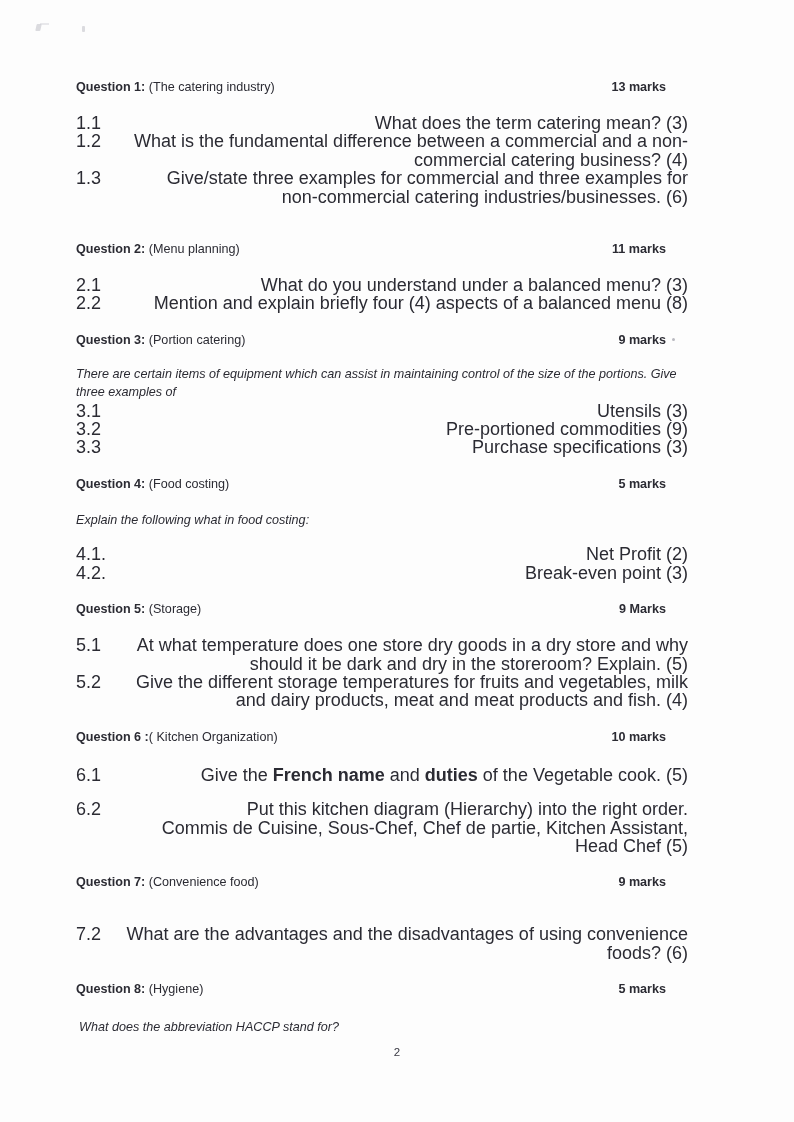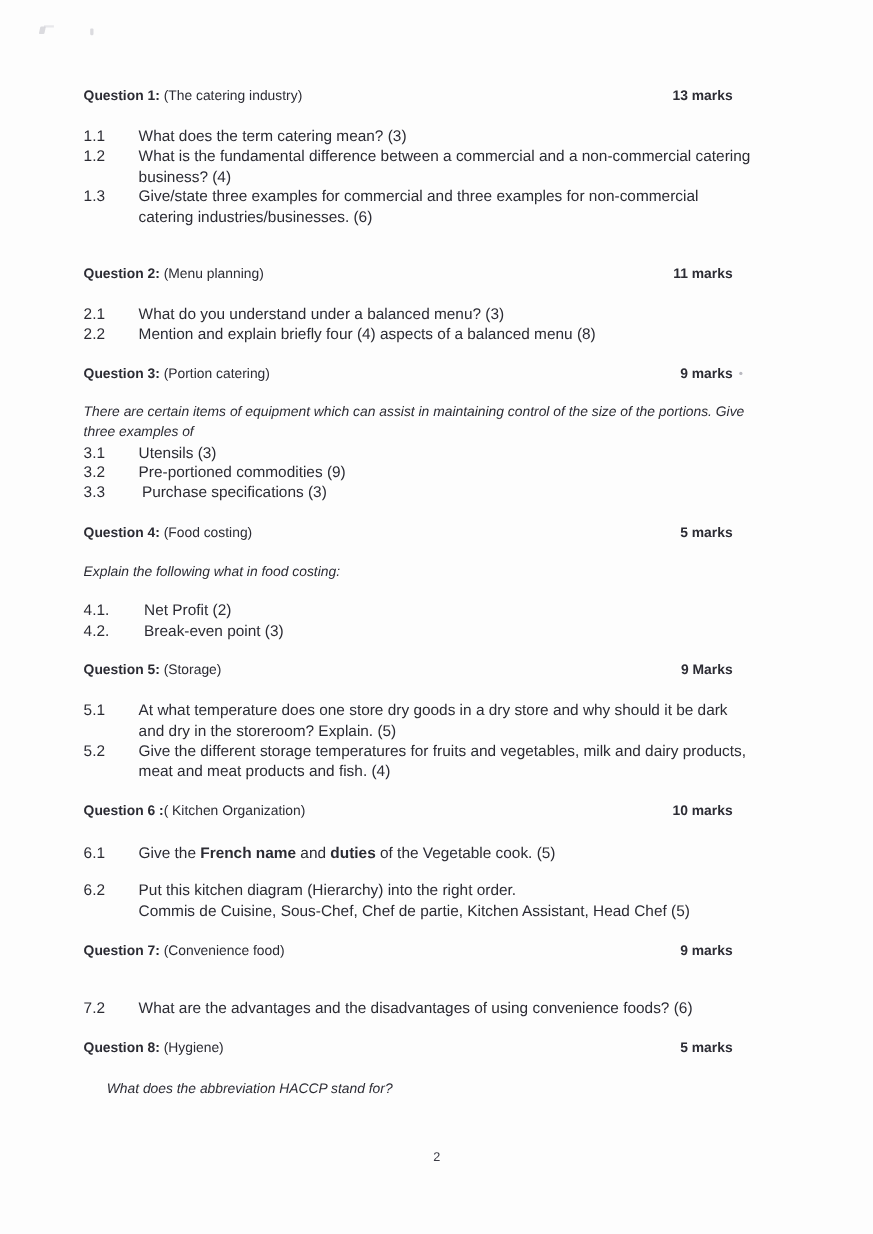--- a/index.html
+++ b/index.html
@@ -46,39 +46,40 @@
     line-height: 18px;
     white-space: pre;
   }
   .q-head .q-title { font-weight: bold; }
   .q-head .q-topic { font-weight: normal; }
   .q-head .q-marks { font-weight: bold; padding-right: 22px; }
 
   
   .item {
     display: flex;
-    font-size: 14px;
+    font-size: 18px;
     line-height: 18.4px;
   }
   .item .num {
     flex: 0 0 auto;
     width: 50px;
   }
   .item .body {
     flex: 1 1 auto;
+    text-align: right;
   }
   .item.wide-num .num { width: 55px; }
   .item.wide-num2 .num { width: 53px; }
 
   .para {
     font-size: 12.6px;
     line-height: 18.4px;
     font-style: italic;
   }
-  .para.indented { padding-left: 3px; margin-left: 18px; }
+  .para.indented { padding-left: 3px; }
 
   b, .bold { font-weight: bold; }
   .gap-16 { height: 16px; }
   .gap-18 { height: 18px; }
   .gap-20 { height: 20px; }
   .gap-34 { height: 34px; }
 
   .page-number {
     position: absolute;
     left: 0;

